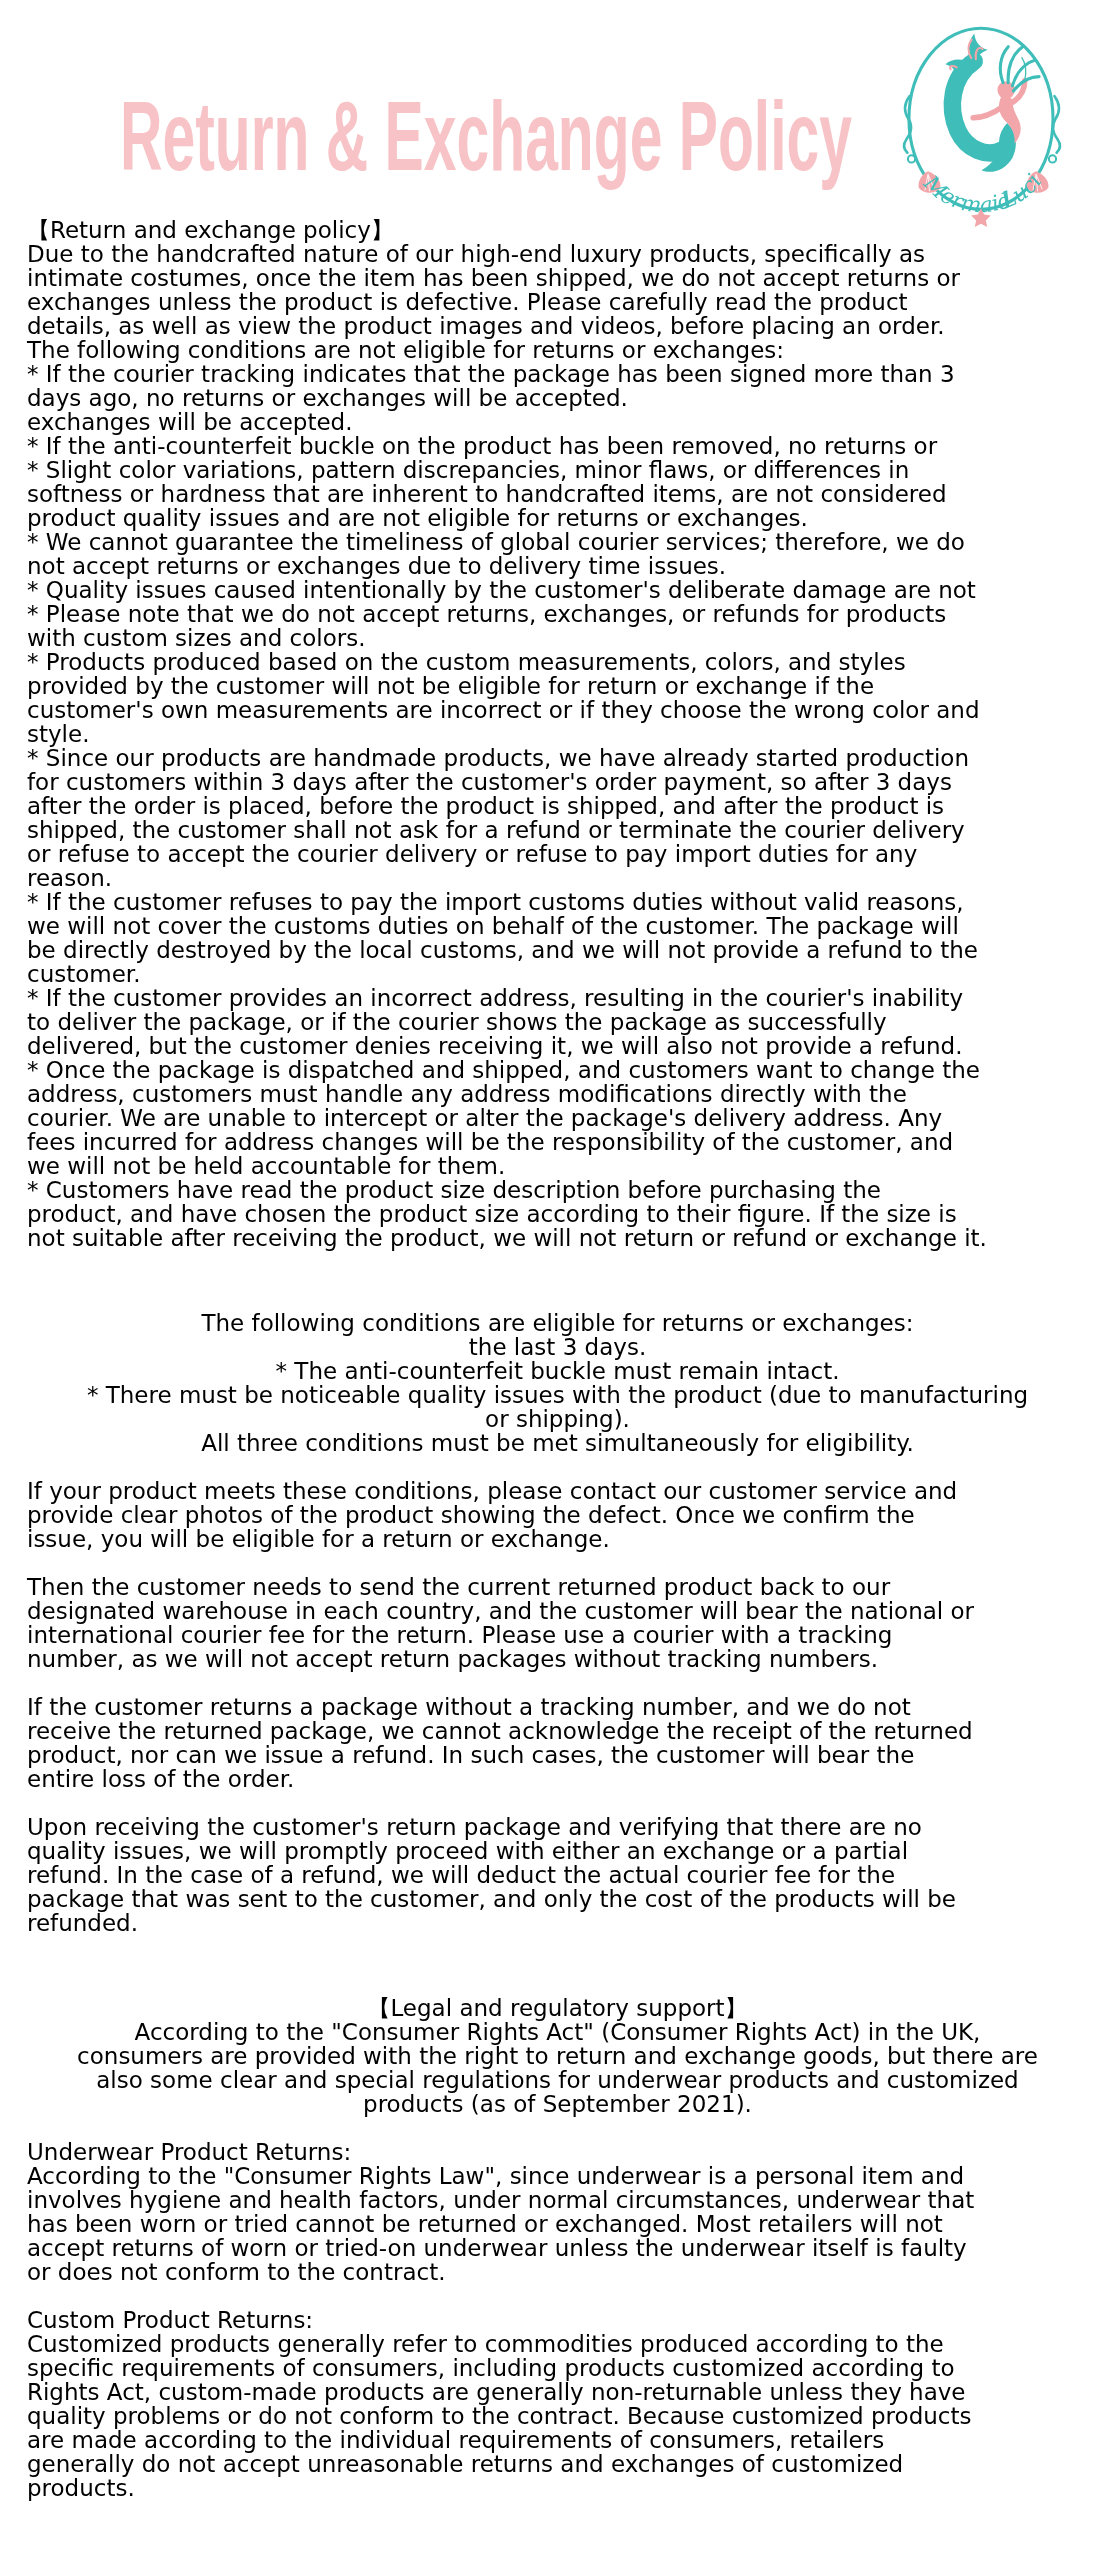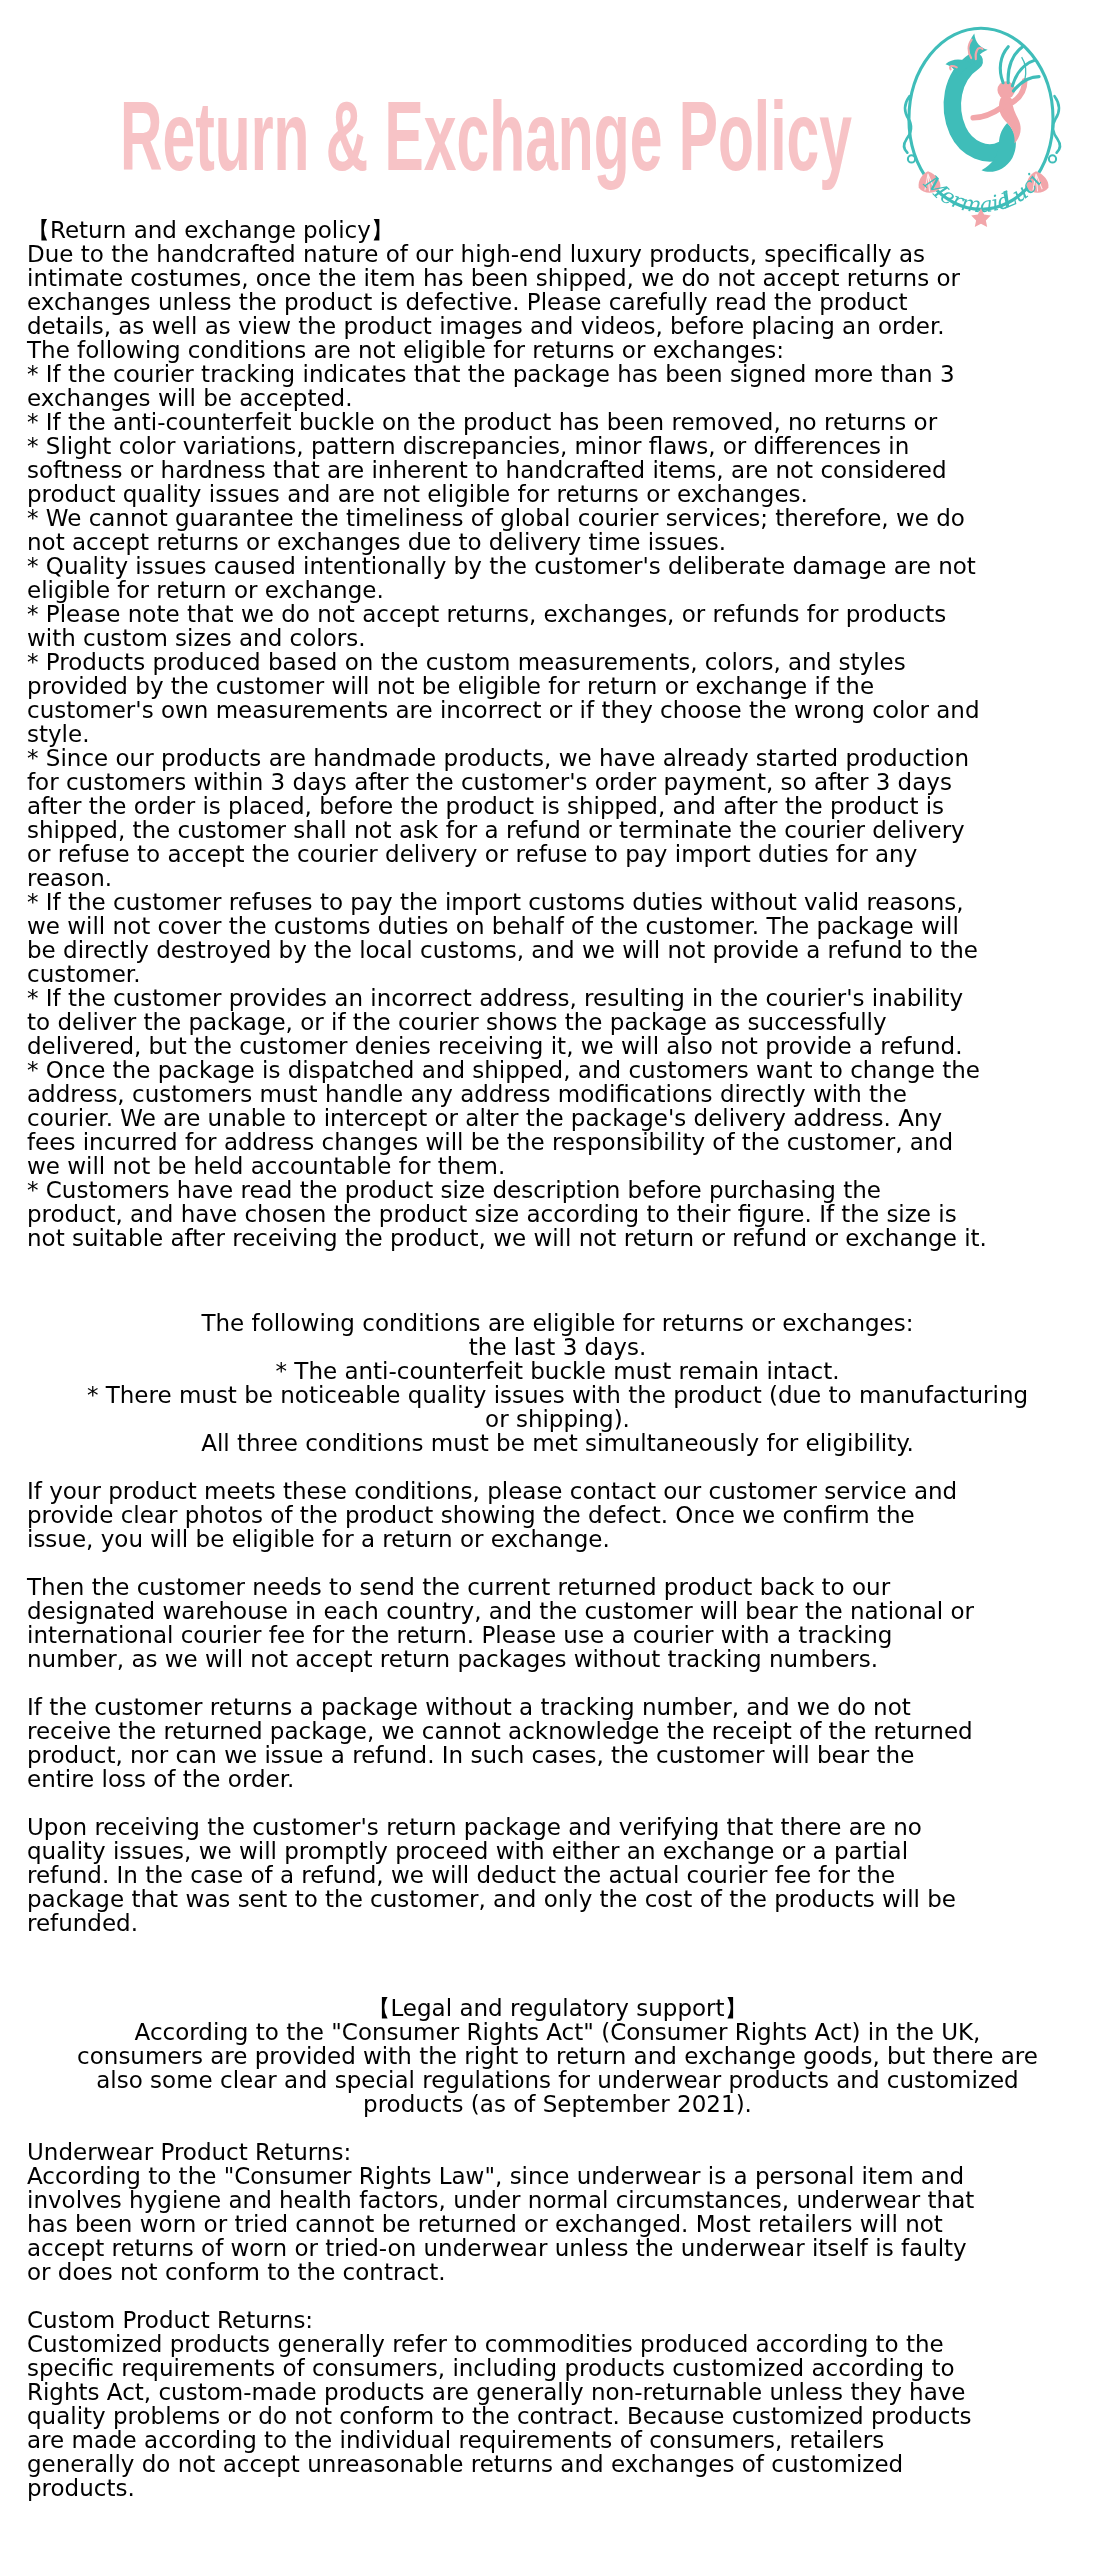--- a/index.html
+++ b/index.html
@@ -70,29 +70,29 @@
 
   <div class="content" id="doc">
       <div class="block gap-none">
         <div class="line">【Return and exchange policy】</div>
         <div class="line">Due to the handcrafted nature of our high-end luxury products, specifically as</div>
         <div class="line">intimate costumes, once the item has been shipped, we do not accept returns or</div>
         <div class="line">exchanges unless the product is defective. Please carefully read the product</div>
         <div class="line">details, as well as view the product images and videos, before placing an order.</div>
         <div class="line">The following conditions are not eligible for returns or exchanges:</div>
         <div class="line">* If the courier tracking indicates that the package has been signed more than 3</div>
+        <div class="line">days ago, no returns or exchanges will be accepted.</div>
         <div class="line">exchanges will be accepted.</div>
         <div class="line">* If the anti-counterfeit buckle on the product has been removed, no returns or</div>
         <div class="line">* Slight color variations, pattern discrepancies, minor flaws, or differences in</div>
         <div class="line">softness or hardness that are inherent to handcrafted items, are not considered</div>
         <div class="line">product quality issues and are not eligible for returns or exchanges.</div>
         <div class="line">* We cannot guarantee the timeliness of global courier services; therefore, we do</div>
         <div class="line">not accept returns or exchanges due to delivery time issues.</div>
         <div class="line">* Quality issues caused intentionally by the customer's deliberate damage are not</div>
-        <div class="line">eligible for return or exchange.</div>
         <div class="line">* Please note that we do not accept returns, exchanges, or refunds for products</div>
         <div class="line">with custom sizes and colors.</div>
         <div class="line">* Products produced based on the custom measurements, colors, and styles</div>
         <div class="line">provided by the customer will not be eligible for return or exchange if the</div>
         <div class="line">customer's own measurements are incorrect or if they choose the wrong color and</div>
         <div class="line">style.</div>
         <div class="line">* Since our products are handmade products, we have already started production</div>
         <div class="line">for customers within 3 days after the customer's order payment, so after 3 days</div>
         <div class="line">after the order is placed, before the product is shipped, and after the product is</div>
         <div class="line">shipped, the customer shall not ask for a refund or terminate the courier delivery</div>

